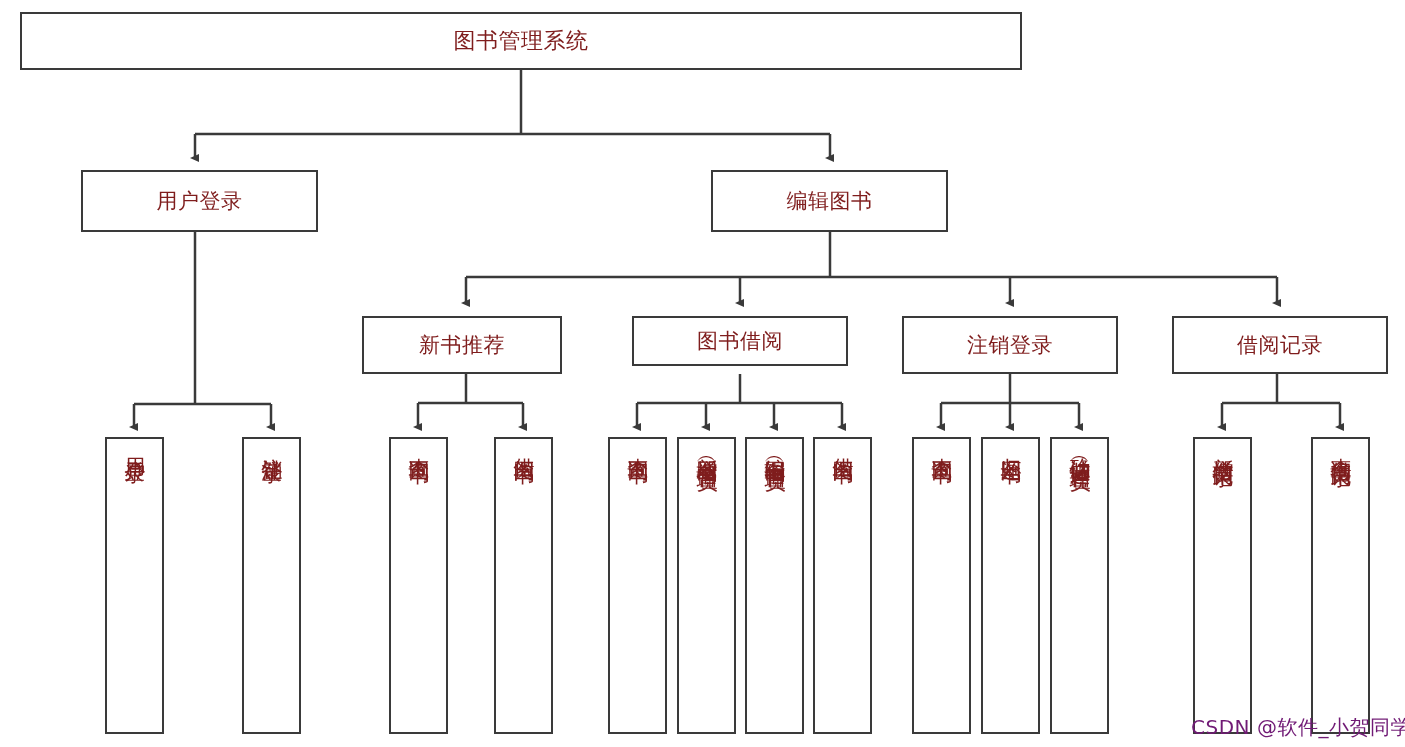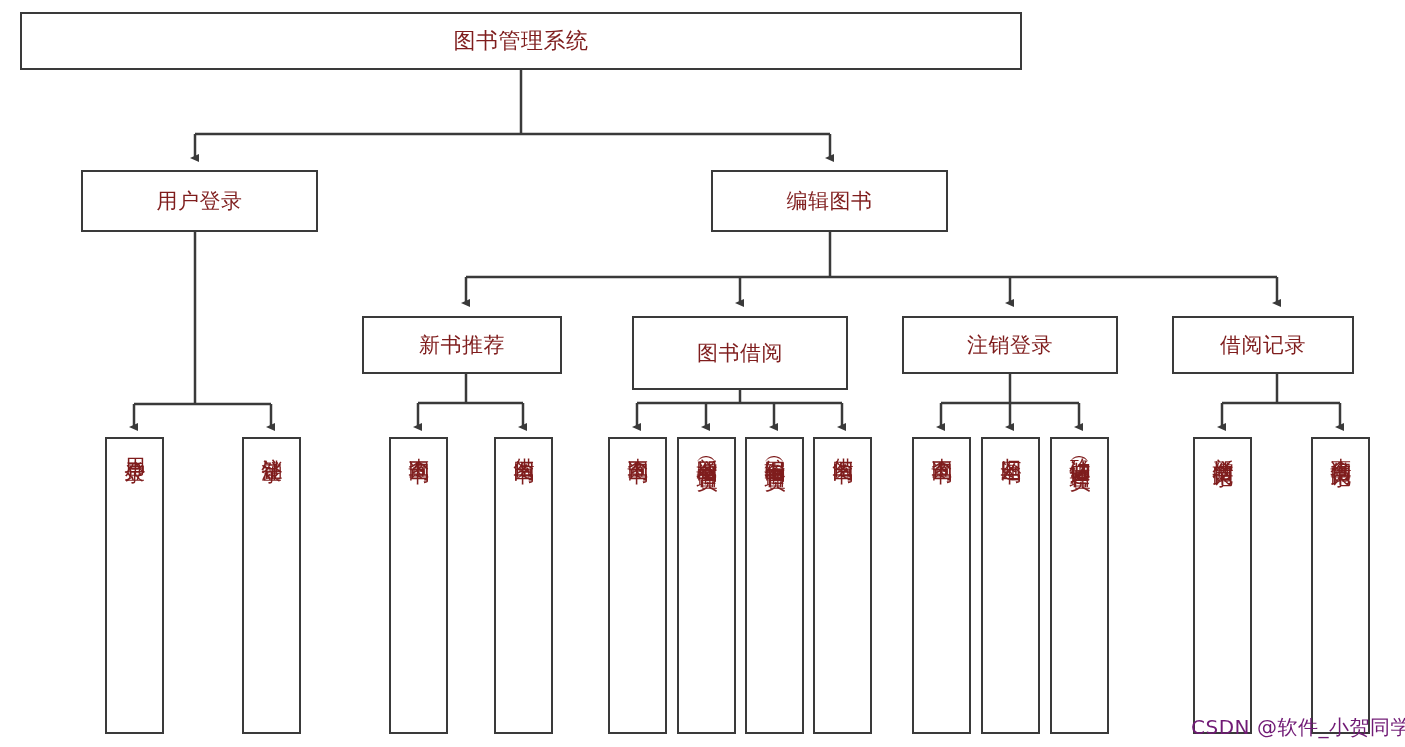--- a/index.html
+++ b/index.html
@@ -134,27 +134,27 @@
   <div class="node horizontal" style="left:81px; top:170px; width:237px; height:62px;">
     <span class="node-label">用户登录</span>
   </div>
   <div class="node horizontal" style="left:711px; top:170px; width:237px; height:62px;">
     <span class="node-label">编辑图书</span>
   </div>
 
   <div class="node horizontal" style="left:362px; top:316px; width:200px; height:58px;">
     <span class="node-label">新书推荐</span>
   </div>
-  <div class="node horizontal" style="left:632px; top:316px; width:216px; height:74px;">
+  <div class="node horizontal" style="left:632px; top:316px; width:216px; height:50px;">
     <span class="node-label">图书借阅</span>
   </div>
   <div class="node horizontal" style="left:902px; top:316px; width:216px; height:58px;">
     <span class="node-label">注销登录</span>
   </div>
-  <div class="node horizontal" style="left:1172px; top:316px; width:182px; height:58px;">
+  <div class="node horizontal" style="left:1172px; top:316px; width:216px; height:58px;">
     <span class="node-label">借阅记录</span>
   </div>
 
   <div class="node vertical" style="left:105px; top:437px; width:59px; height:297px;">
     <span class="node-label">用户登录</span>
   </div>
   <div class="node vertical" style="left:242px; top:437px; width:59px; height:297px;">
     <span class="node-label">注销登录</span>
   </div>
 

